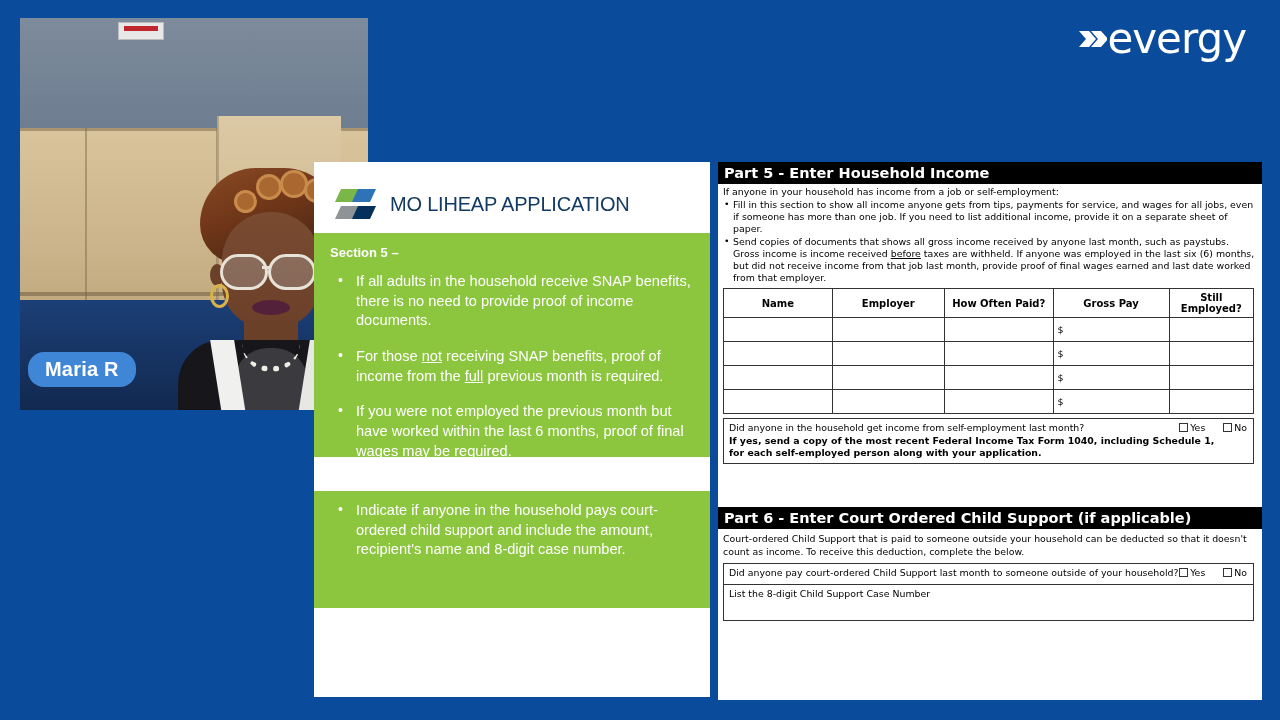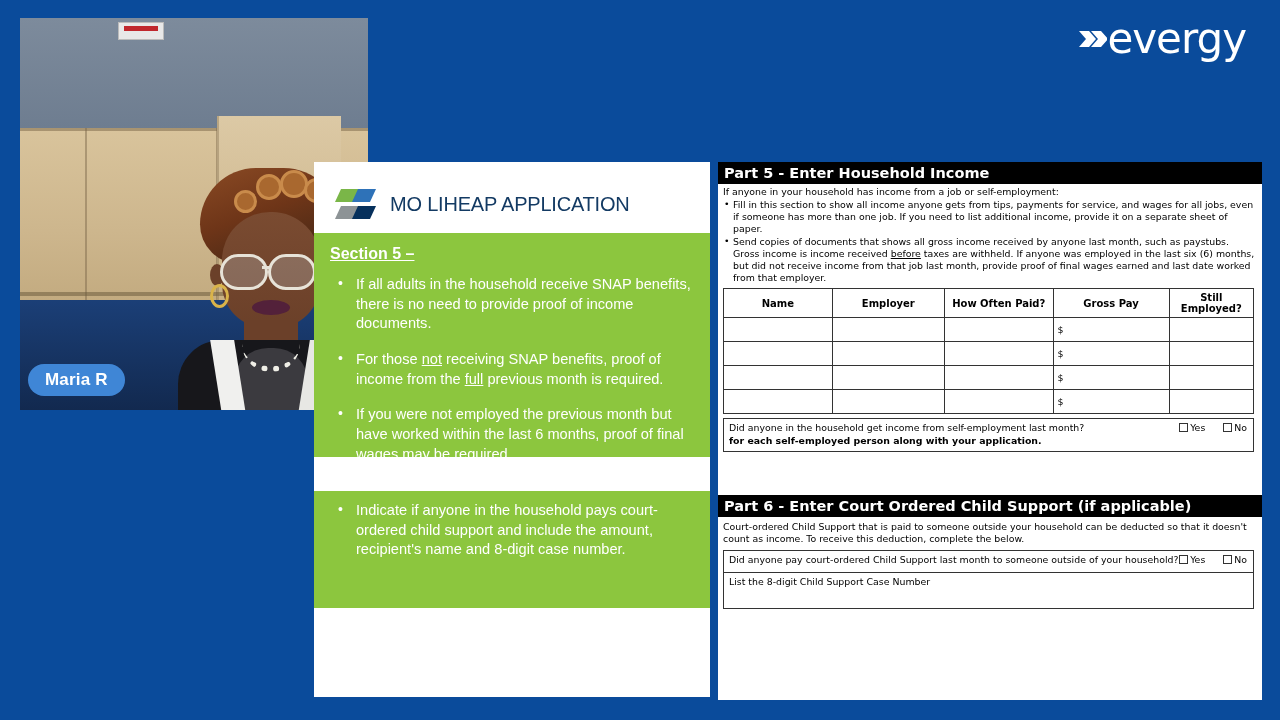--- a/index.html
+++ b/index.html
@@ -31,37 +31,37 @@
   .p-lip{position:absolute;left:80px;top:132px;width:38px;height:15px;border-radius:50%;background:#53213a;}
   .p-ear-l{position:absolute;left:38px;top:96px;width:14px;height:22px;border-radius:50%;background:#6b4029;}
   .p-ear-r{position:absolute;left:146px;top:96px;width:14px;height:22px;border-radius:50%;background:#6b4029;}
   .p-hoop{position:absolute;width:13px;height:18px;border:3px solid #d9b34a;border-radius:50%;}
   .p-neck{position:absolute;left:72px;top:152px;width:54px;height:28px;background:#6b4029;}
   .p-body{position:absolute;left:6px;top:172px;width:184px;height:74px;background:#17171b;border-radius:44px 44px 0 0;}
   .p-chest{position:absolute;left:62px;top:180px;width:74px;height:66px;background:#3b3a3f;border-radius:34px 34px 0 0;}
   .p-scarf-l{position:absolute;left:44px;top:172px;width:24px;height:74px;background:#f0f0ee;transform:skewX(9deg);}
   .p-scarf-r{position:absolute;left:132px;top:172px;width:22px;height:74px;background:#e7e7e4;transform:skewX(-9deg);}
   .p-pearl{position:absolute;left:70px;top:176px;width:58px;height:22px;border-bottom:6px dotted #efeee6;border-radius:0 0 40px 40px;}
-  .name-pill{position:absolute;left:28px;top:364px;background:#3f86d6;color:#fff;font-size:17px;font-weight:bold;
+  .name-pill{position:absolute;left:28px;top:352px;background:#3f86d6;color:#fff;font-size:20px;font-weight:bold;
     padding:6px 17px;border-radius:16px;letter-spacing:.2px;}
 
   
   .evergy{position:absolute;right:34px;top:18px;display:flex;align-items:center;}
   .ev-mark{display:flex;gap:3px;}
   .ev-word{color:#fff;font-size:42px;letter-spacing:-1px;line-height:1;font-family:"DejaVu Sans",sans-serif;}
 
   
   .slide-left{position:absolute;left:314px;top:162px;width:396px;height:535px;background:#fff;}
   .sl-head{display:flex;align-items:center;gap:14px;padding:26px 0 0 20px;}
   .liheap-mark{width:42px;height:32px;position:relative;flex:none;}
   .liheap-title{font-size:20px;font-weight:normal;color:#133a63;letter-spacing:-.2px;}
   .green-block{background:#8cc63e;color:#fff;}
   .gb1{margin-top:13px;padding:12px 16px 20px 16px;height:224px;box-sizing:border-box;}
   .gb2{margin-top:34px;padding:10px 16px 14px 16px;height:117px;box-sizing:border-box;}
-  .sec-title{font-size:16px;font-weight:bold;margin:0 0 12px 0;text-decoration:underline;}
+  .sec-title{font-size:13px;font-weight:bold;margin:0 0 12px 0;}
   .gb2 .sec-title{margin-bottom:2px;}
   .bullets{list-style:none;margin:0;padding:0;}
   .bullets li{position:relative;padding-left:26px;margin-bottom:16px;font-size:14.6px;line-height:1.35;}
   .gb2 .bullets li{margin-bottom:0;}
   .bullets li::before{content:"•";position:absolute;left:8px;top:-1px;font-size:14px;}
   .u{text-decoration:underline;}
 
   
   .slide-right{position:absolute;left:718px;top:162px;width:544px;height:538px;background:#fff;
     font-family:"DejaVu Sans",sans-serif;color:#000;}
@@ -218,20 +218,21 @@
     </tbody>
   </table>
 
   <div class="qbox">
     <div class="yn">
       <span><span class="cbx"></span><span>Yes</span></span>
       <span class="sp"></span>
       <span><span class="cbx"></span><span>No</span></span>
     </div>
     <div>Did anyone in the household get income from self-employment last month?</div>
+    <div class="b">If yes, send a copy of the most recent Federal Income Tax Form 1040, including Schedule 1,</div>
     <div class="b">for each self-employed person along with your application.</div>
   </div>
 
   <div style="height:43px"></div>
 
   <div class="bar">Part 6 - Enter Court Ordered Child Support (if applicable)</div>
   <div class="ftext" style="padding-top:4px">Court-ordered Child Support that is paid to someone outside your household can be deducted so that it doesn't count as income. To receive this deduction, complete the below.</div>
 
   <div class="qbox" style="margin-top:5px;padding-bottom:5px">
     <div class="yn">

